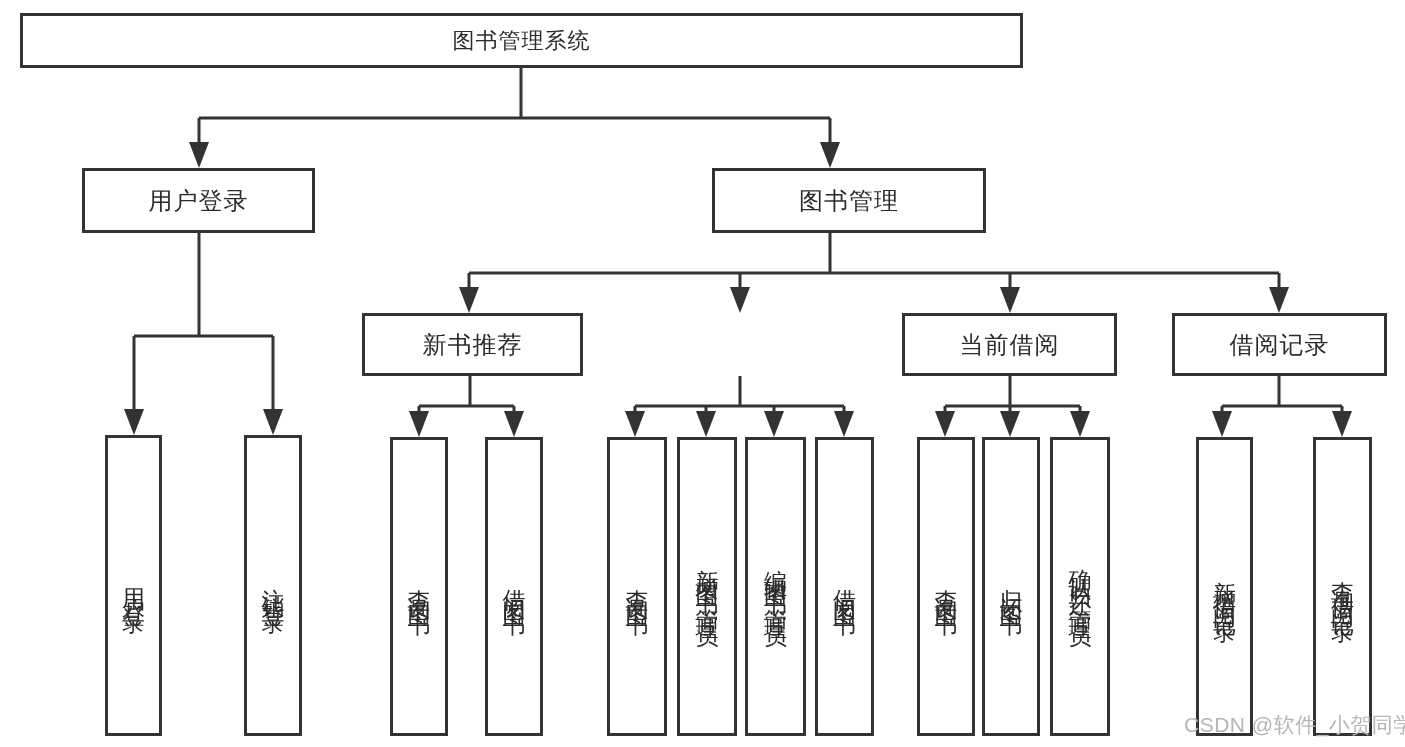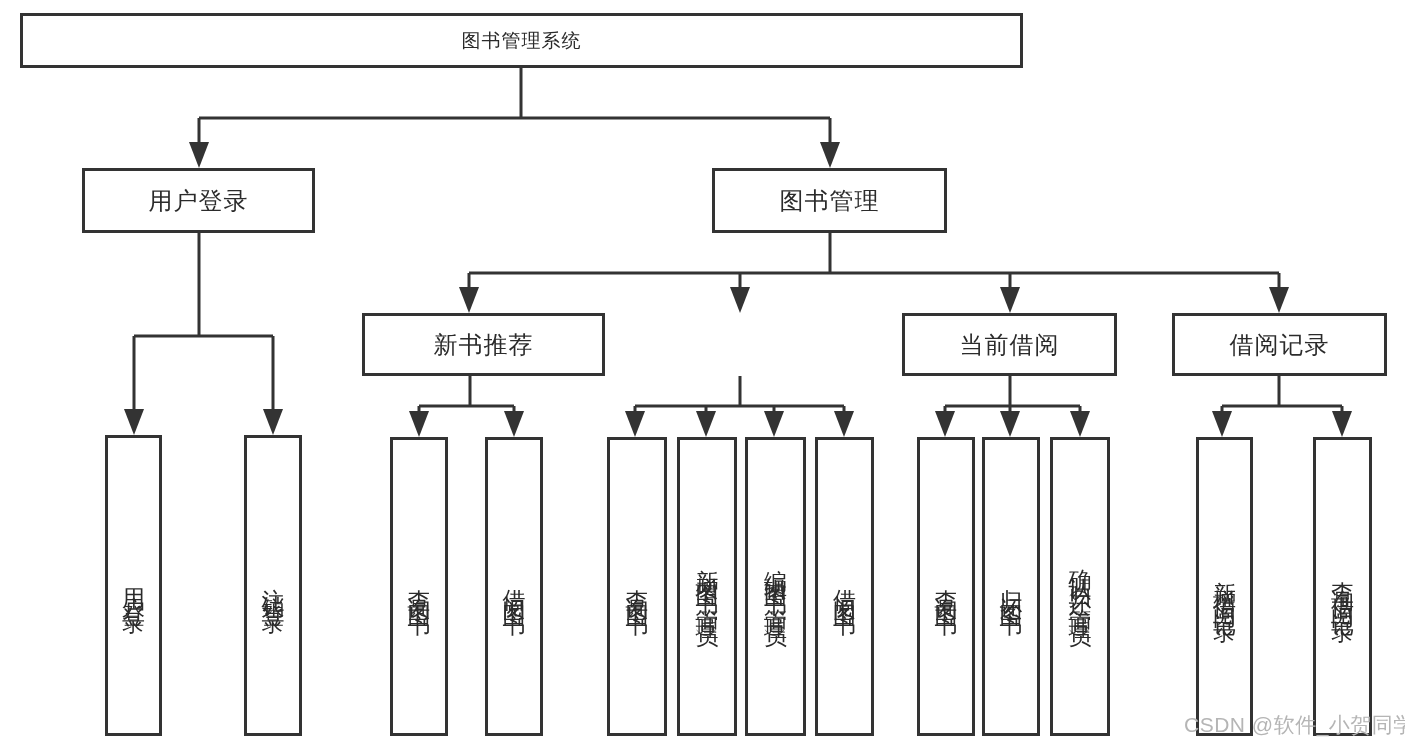--- a/index.html
+++ b/index.html
@@ -57,26 +57,26 @@
       <polygon points="764,411 784,411 774,437"></polygon>
       <polygon points="834,411 854,411 844,437"></polygon>
       <polygon points="935,411 955,411 945,437"></polygon>
       <polygon points="1000,411 1020,411 1010,437"></polygon>
       <polygon points="1070,411 1090,411 1080,437"></polygon>
       <polygon points="1212,411 1232,411 1222,437"></polygon>
       <polygon points="1332,411 1352,411 1342,437"></polygon>
     </g>
   </svg>
 
-  <div class="hbox" style="left:20px;top:13px;width:1003px;height:55px;font-size:19px;">图书管理系统</div>
+  <div class="hbox" style="left:20px;top:13px;width:1003px;height:55px;font-size:22px;">图书管理系统</div>
 
   <div class="hbox" style="left:82px;top:168px;width:233px;height:65px;">用户登录</div>
-  <div class="hbox" style="left:712px;top:168px;width:235px;height:65px;">图书管理</div>
+  <div class="hbox" style="left:712px;top:168px;width:274px;height:65px;">图书管理</div>
 
-  <div class="hbox" style="left:362px;top:313px;width:243px;height:63px;font-family:Liberation Serif, serif;">新书推荐</div>
+  <div class="hbox" style="left:362px;top:313px;width:221px;height:63px;font-family:Liberation Serif, serif;">新书推荐</div>
   <div class="hbox" style="left:902px;top:313px;width:215px;height:63px;">当前借阅</div>
   <div class="hbox" style="left:1172px;top:313px;width:215px;height:63px;">借阅记录</div>
 
   <div class="vbox" style="left:105px;top:435px;width:57px;height:301px;">
     <span class="vtext">用户登录</span>
   </div>
   <div class="vbox" style="left:244px;top:435px;width:58px;height:301px;">
     <span class="vtext">注销登录</span>
   </div>
 

